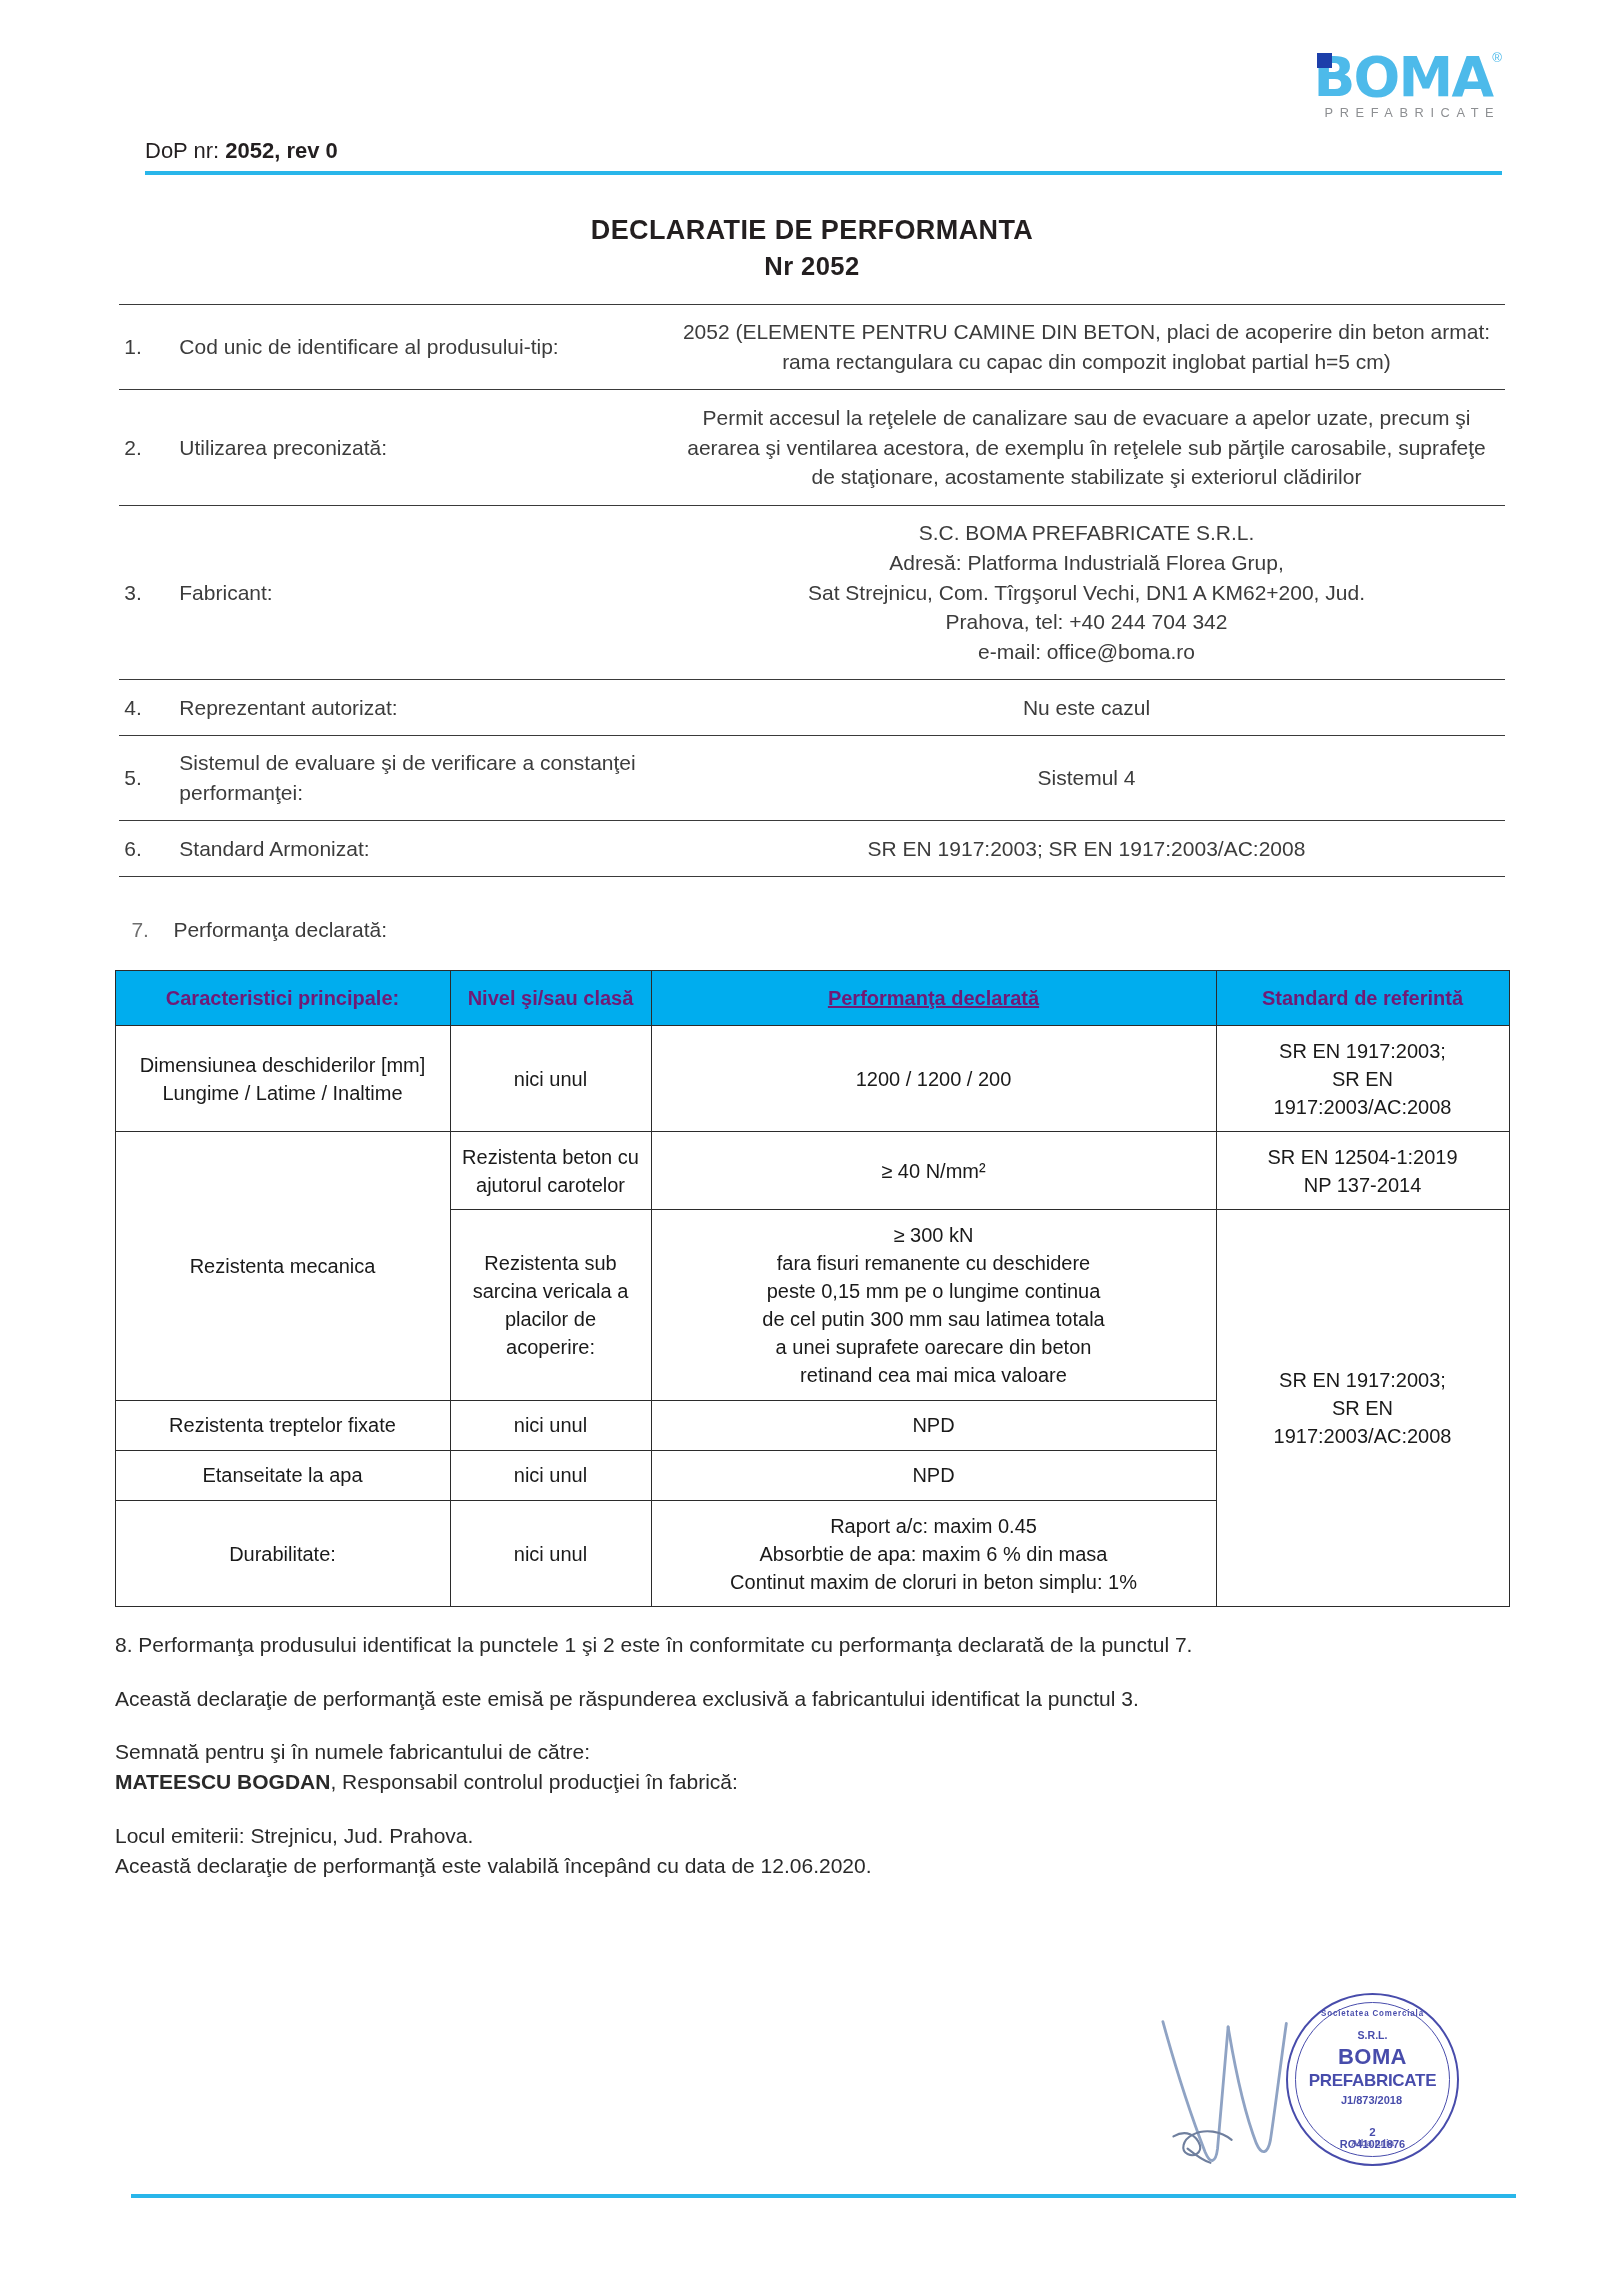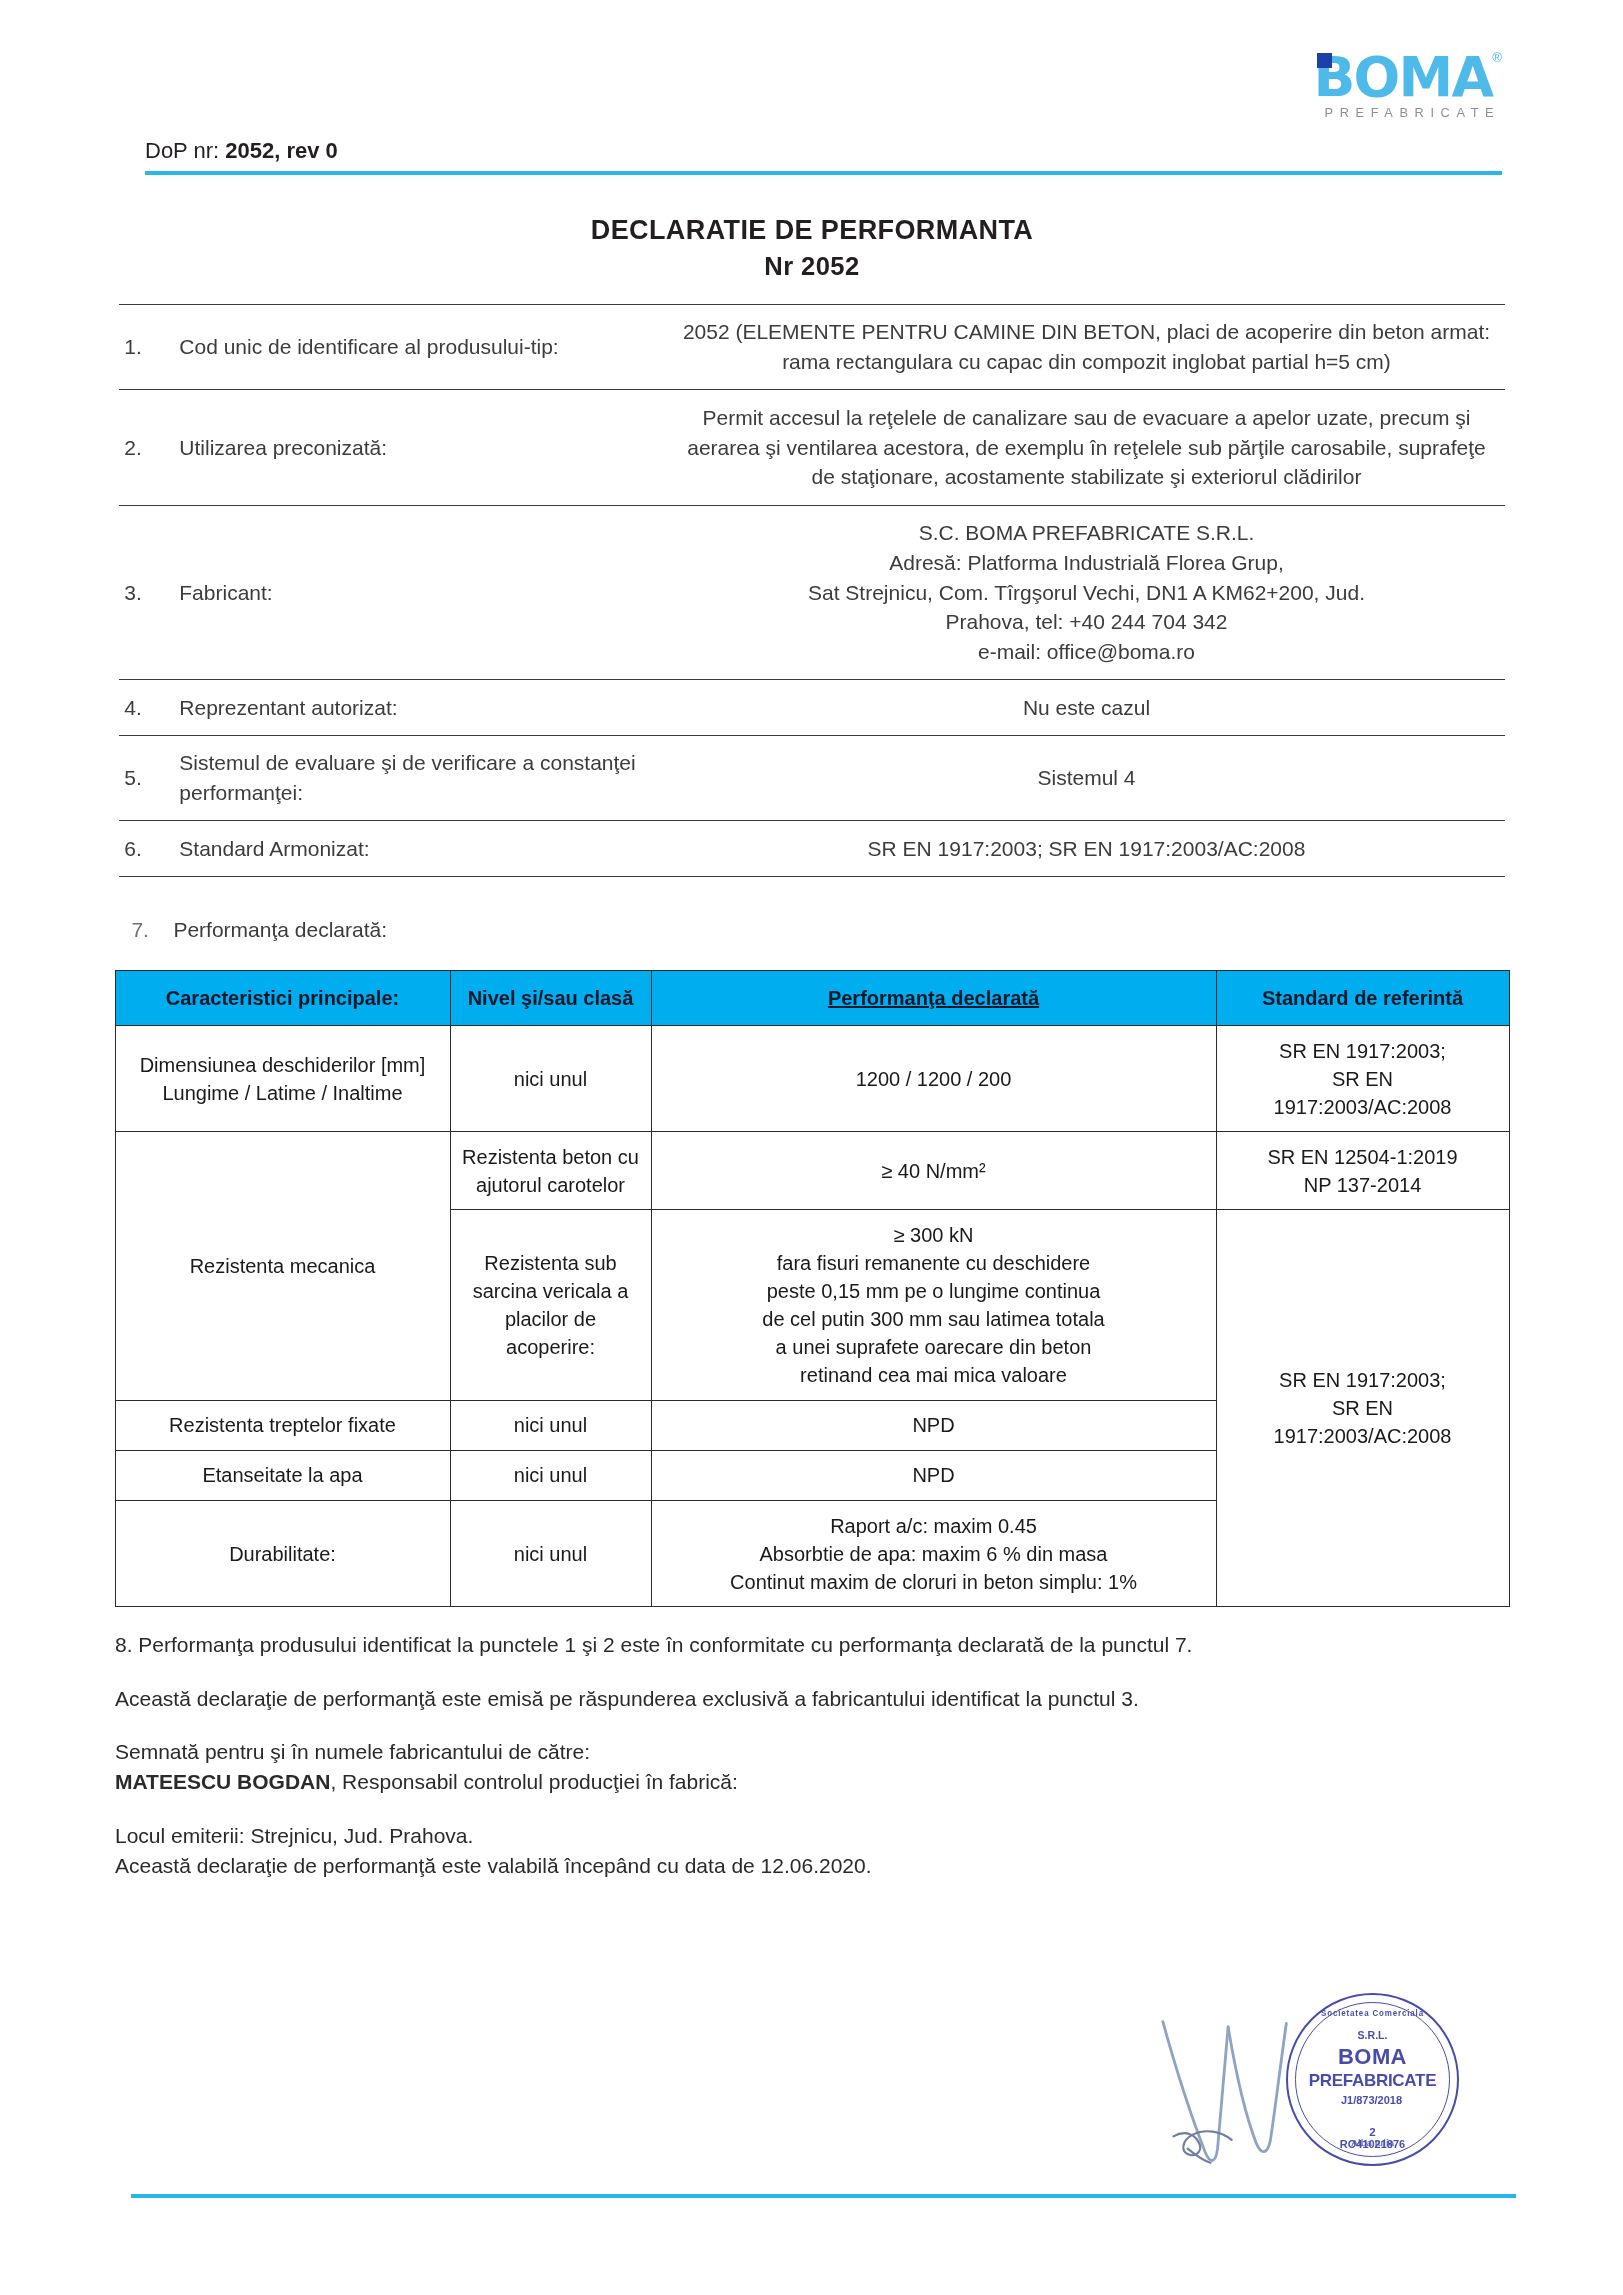--- a/index.html
+++ b/index.html
@@ -145,21 +145,21 @@
     border: 1.4px solid #2b2b2b;
     padding: 10.6px 8.8px;
     text-align: center;
     vertical-align: middle;
     font-size: 20px;
     line-height: 1.40;
     color: #1a1a1a;
   }
   .perf-table thead th {
     background: #00adee;
-    color: #0f172a;
+    color: #701a75;
     font-weight: bold;
     font-size: 20px;
     padding: 14px 8.8px;
     line-height: 1.3;
   }
   .col-a { width: 335px; }
   .col-b { width: 201px; }
   .col-c { width: 565px; text-decoration: underline; }
   .col-d { width: 293px; }
 

